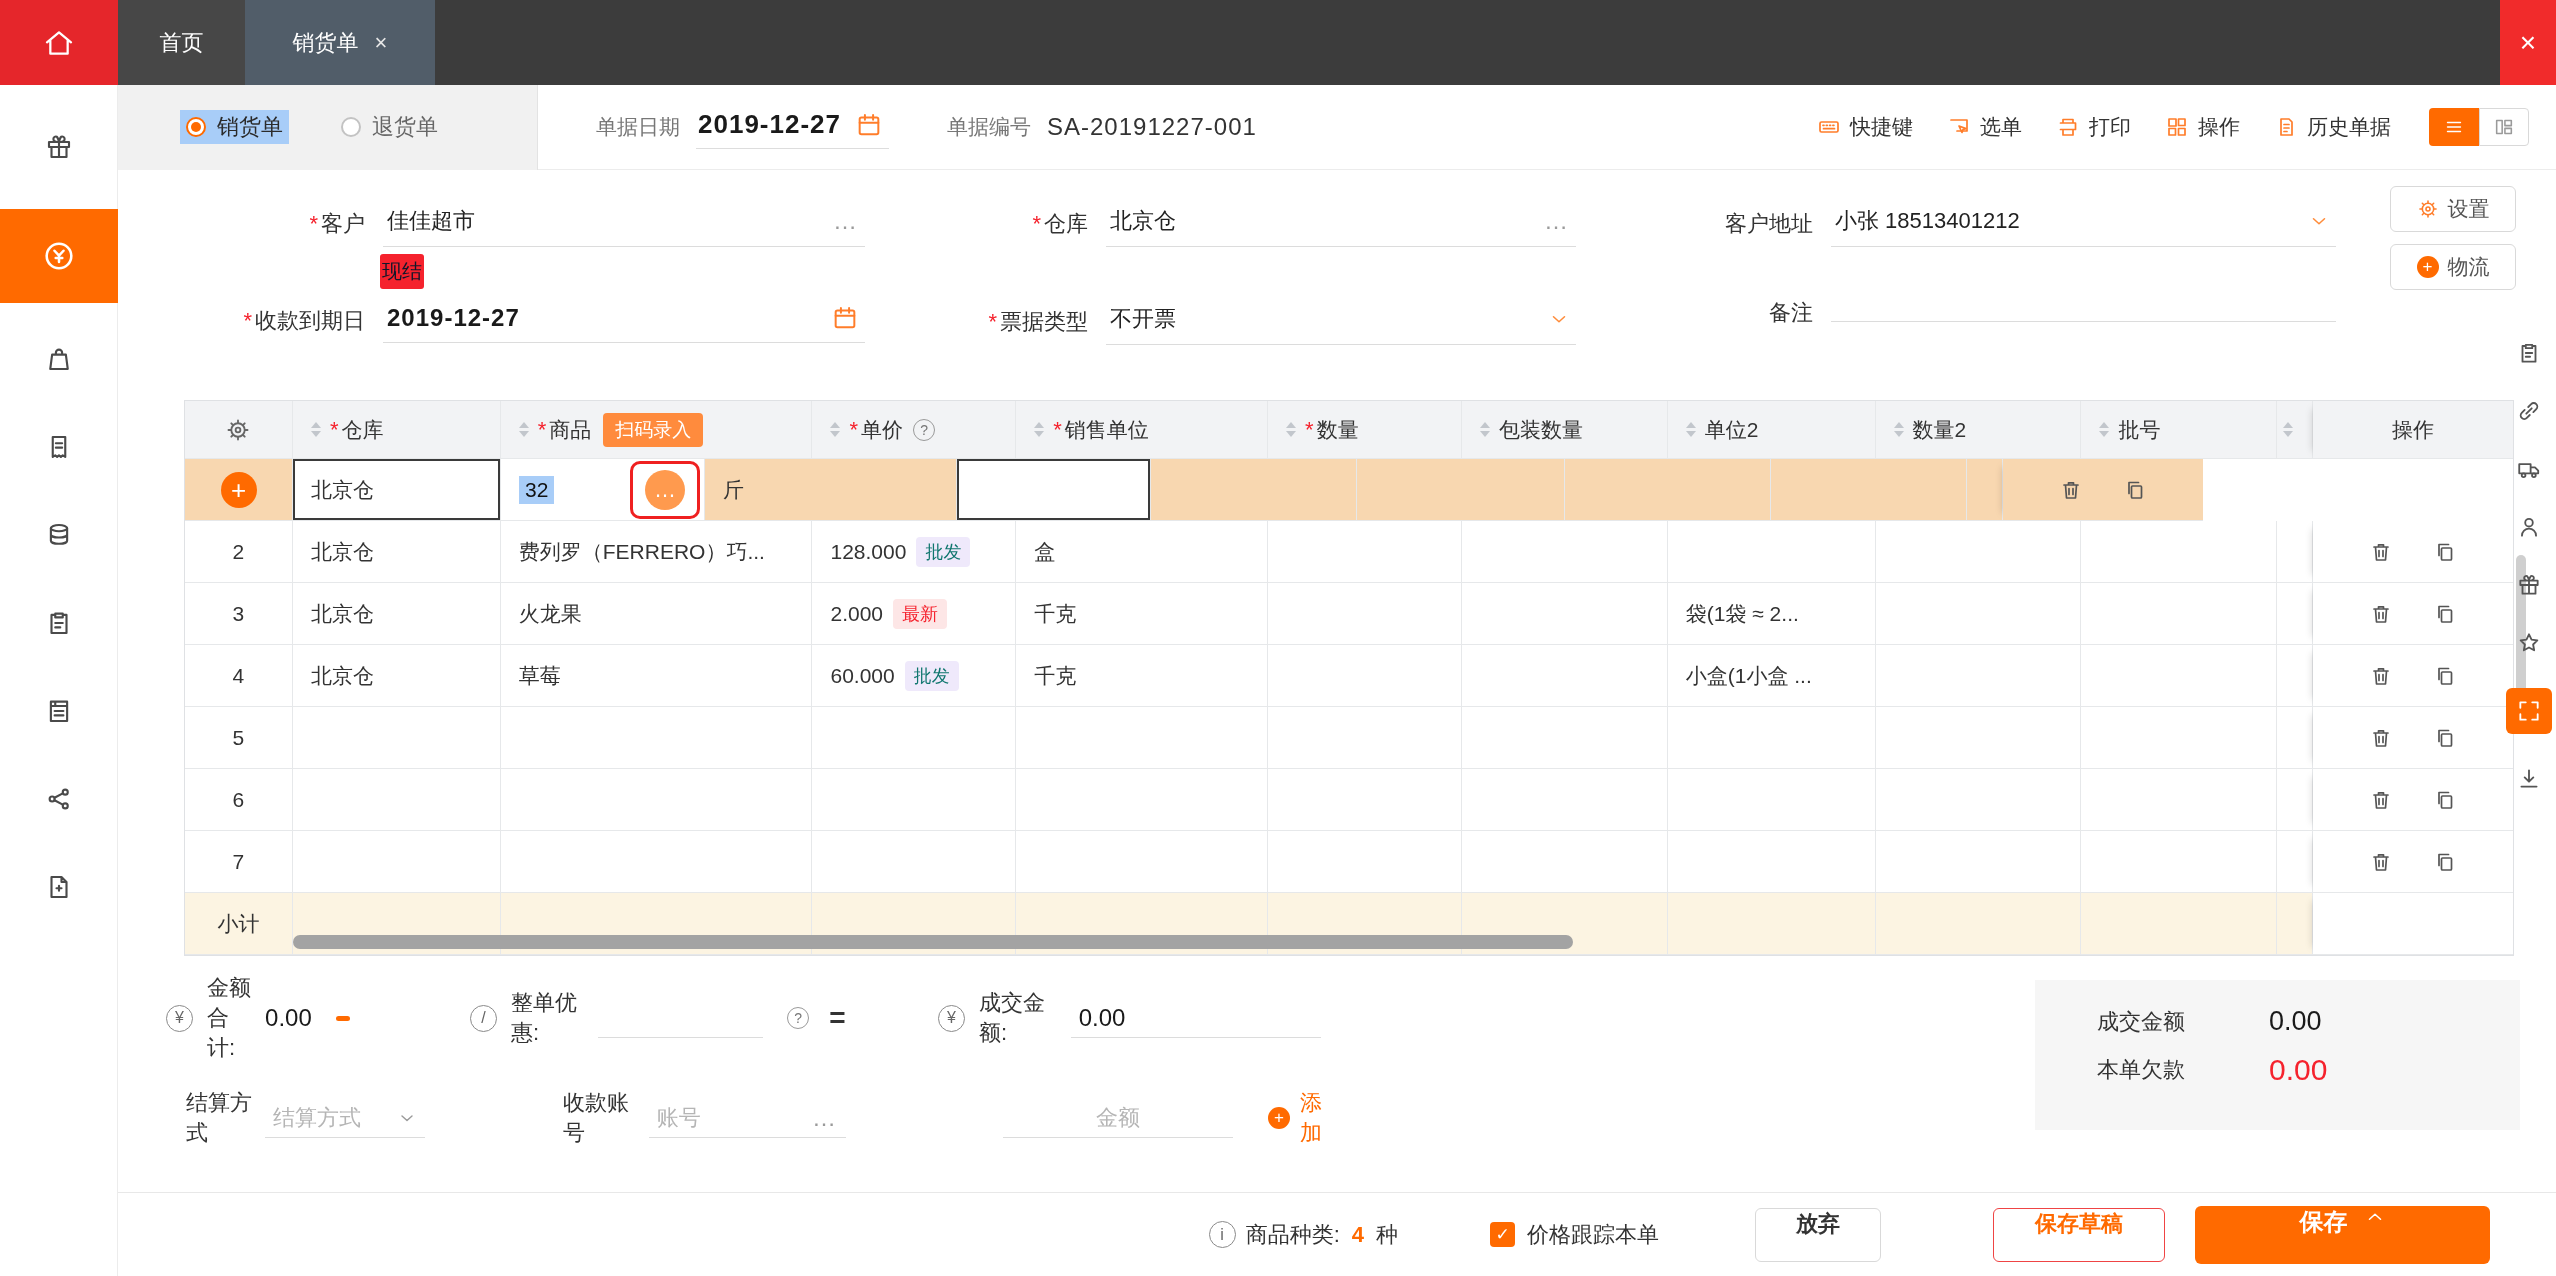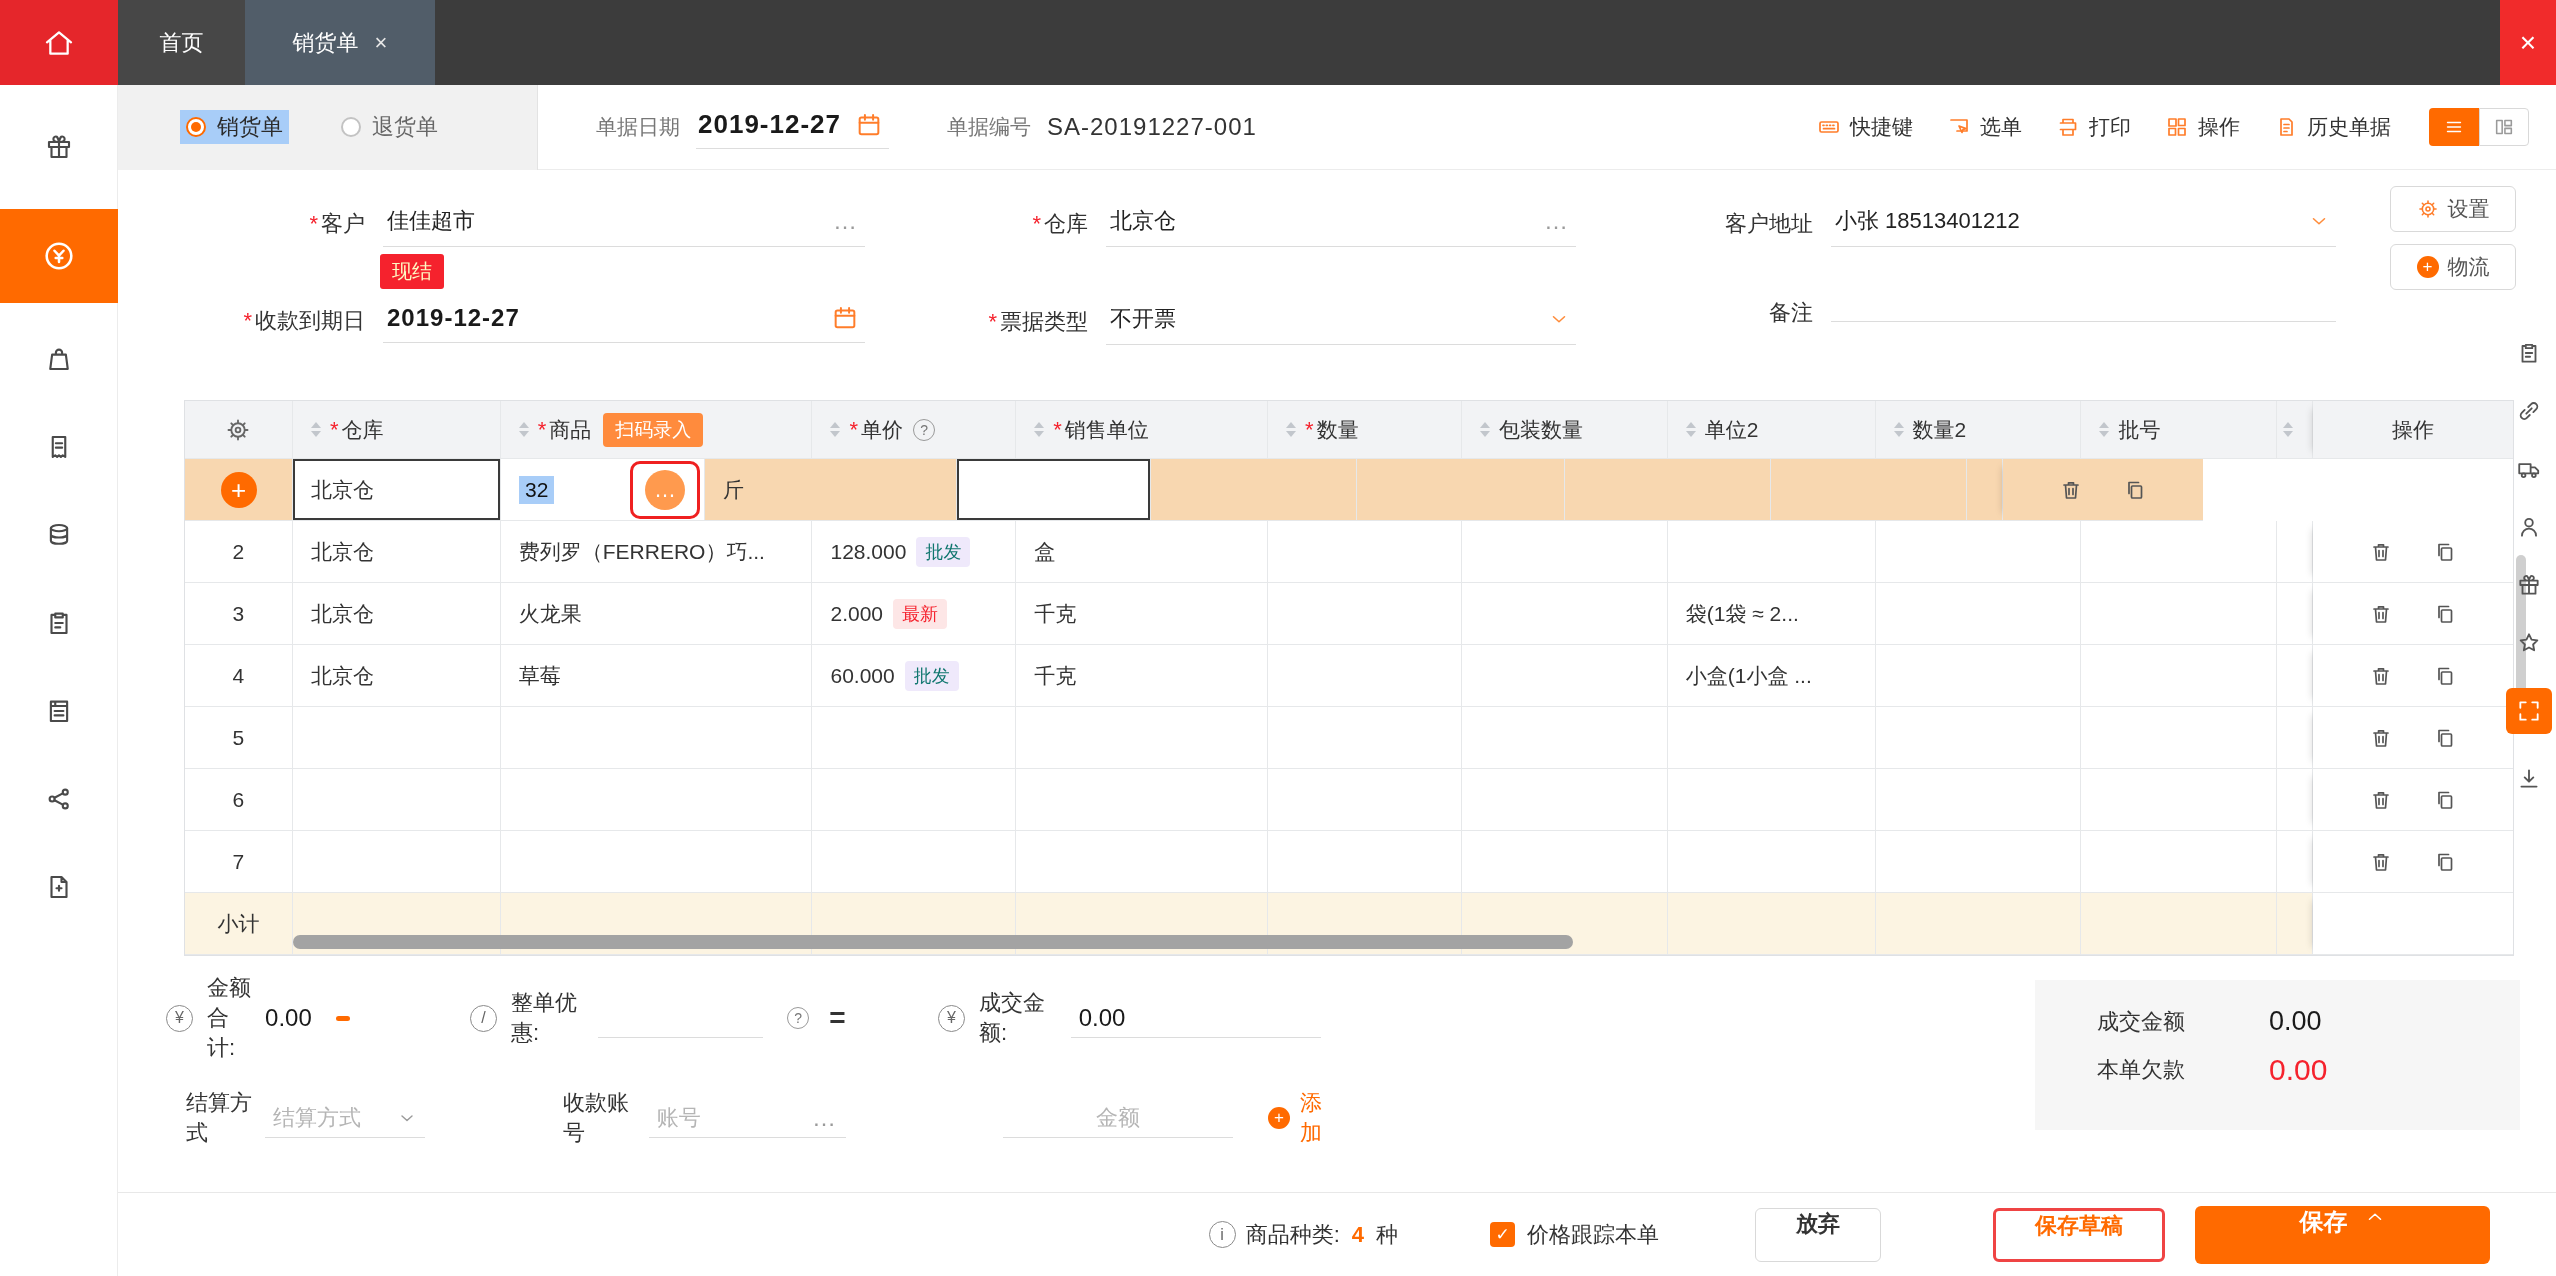--- a/index.html
+++ b/index.html
@@ -59,21 +59,21 @@
   .ffield .val { flex:1; white-space:nowrap; overflow:hidden; }
   .ffield b { font-size:24px; color:#1a1a1a; letter-spacing:1px; }
   .more-dots { color:#9a9a9a; font-size:24px; letter-spacing:2px; cursor:pointer; flex:none; }
   .chev { color:#ff8c3a; flex:none; cursor:pointer; }
   .fg-customer { left:32px; top:30px; }  .fg-customer .flabel{width:215px;} .fg-customer .ffield{width:482px;}
   .fg-warehouse { left:770px; top:30px; } .fg-warehouse .flabel{width:200px;} .fg-warehouse .ffield{width:470px;}
   .fg-address { left:1470px; top:30px; } .fg-address .flabel{width:225px;} .fg-address .ffield{width:505px;}
   .fg-due { left:32px; top:128px; } .fg-due .flabel{width:215px;} .fg-due .ffield{width:482px;}
   .fg-invoice { left:770px; top:128px; } .fg-invoice .flabel{width:200px;} .fg-invoice .ffield{width:470px;}
   .fg-remark { left:1470px; top:128px; } .fg-remark .flabel{width:225px;} .fg-remark .ffield{width:505px;}
-  .cash-badge { position:absolute; left:262px; top:84px; background:#f5222d; color:#fef9c3; font-size:20px; padding:4px 12px; border-radius:3px; }
+  .cash-badge { position:absolute; left:262px; top:84px; background:#f5222d; color:#0f172a; font-size:20px; padding:4px 2px; border-radius:3px; }
   .side-btns { position:absolute; right:40px; top:16px; display:flex; flex-direction:column; gap:12px; }
   .sbtn { width:126px; height:46px; border:1px solid #d9d9d9; border-radius:6px; background:#fff; display:flex; align-items:center; justify-content:center; gap:9px; font-size:21px; color:#555; cursor:pointer; }
   .sbtn svg { color:#ff7d2a; }
   .pluscircle { width:22px; height:22px; border-radius:50%; background:#ff6a00; color:#fff; display:inline-flex; align-items:center; justify-content:center; font-size:17px; flex:none; }
 
   
   .tablewrap { position:relative; margin-left:66px; width:2330px; border:1px solid #dfe1e4; }
   .trow { display:flex; }
   .thead { height:58px; background:#f2f3f5; }
   .body { height:62px; background:#fff; }
@@ -135,21 +135,21 @@
   .sumbox-row .val.red { color:#f5222d; font-size:30px; }
 
   
   .footerbar { position:absolute; left:0; right:0; bottom:0; height:84px; background:#fff; border-top:1px solid #e8e8e8; display:flex; align-items:center; justify-content:flex-end; padding-right:66px; z-index:6; }
   .cat { display:flex; align-items:center; gap:10px; font-size:22px; color:#333; }
   .cat .count { color:#ff6a00; font-weight:bold; margin:0 2px; }
   .track { display:flex; align-items:center; gap:12px; font-size:22px; color:#333; margin-left:92px; cursor:pointer; }
   .cbx { width:25px; height:25px; border-radius:4px; background:#ff6a00; color:#fff; display:inline-flex; align-items:center; justify-content:center; font-size:17px; flex:none; }
   .btn { display:flex; align-items:flex-start; justify-content:center; border-radius:6px; font-size:22px; cursor:pointer;font-weight:bold; }
   .btn-abandon { width:126px; height:54px; border:1px solid #d9d9d9; background:#fff; color:#333; margin-left:96px; }
-  .btn-draft { width:172px; height:54px; border:3px solid #ef4444; background:#fff; color:#ff6a00; margin-left:112px; }
+  .btn-draft { width:172px; height:54px; border:1px solid #ef4444; background:#fff; color:#ff6a00; margin-left:112px; }
   .btn-save { width:295px; height:58px; border:none; background:#ff6a00; color:#fff; font-size:24px; gap:16px; margin-left:30px; }
 
   
   .rail { position:absolute; right:2px; top:340px; width:50px; display:flex; flex-direction:column; align-items:center; gap:32px; z-index:9; }
   .ritem { color:#555; cursor:pointer; display:flex; }
   .ritem.active { width:46px; height:46px; background:#ff6a00; border-radius:6px; color:#fff; align-items:center; justify-content:center; }
   .vthumb { position:absolute; right:30px; top:555px; width:10px; height:165px; background:#cfcfcf; border-radius:5px; z-index:6; cursor:grab; }
 </style>
 </head>
 <body>

